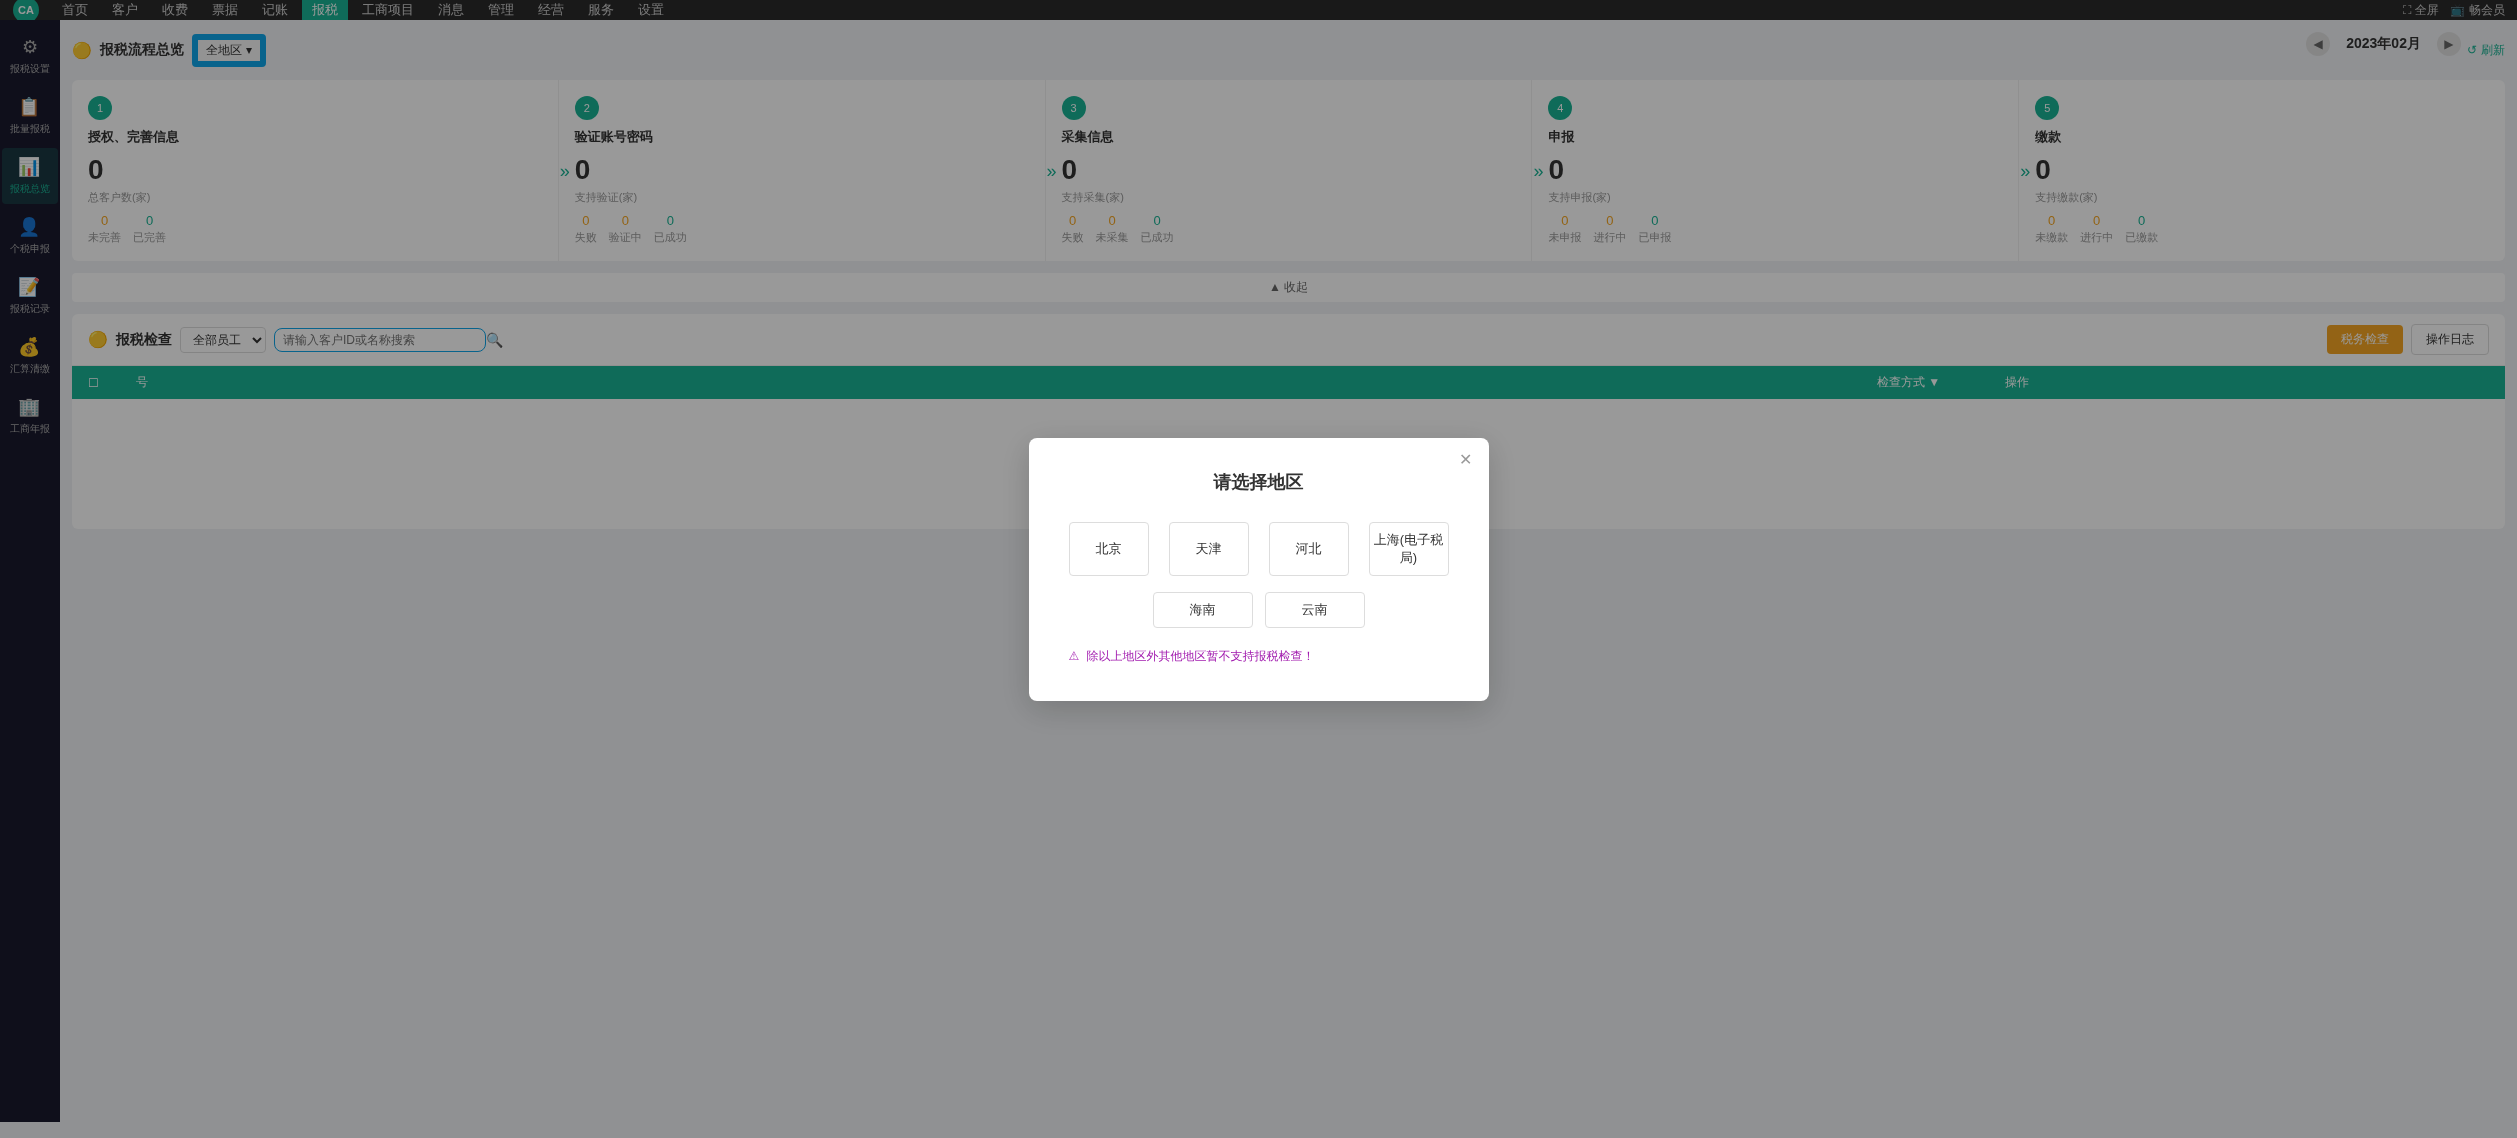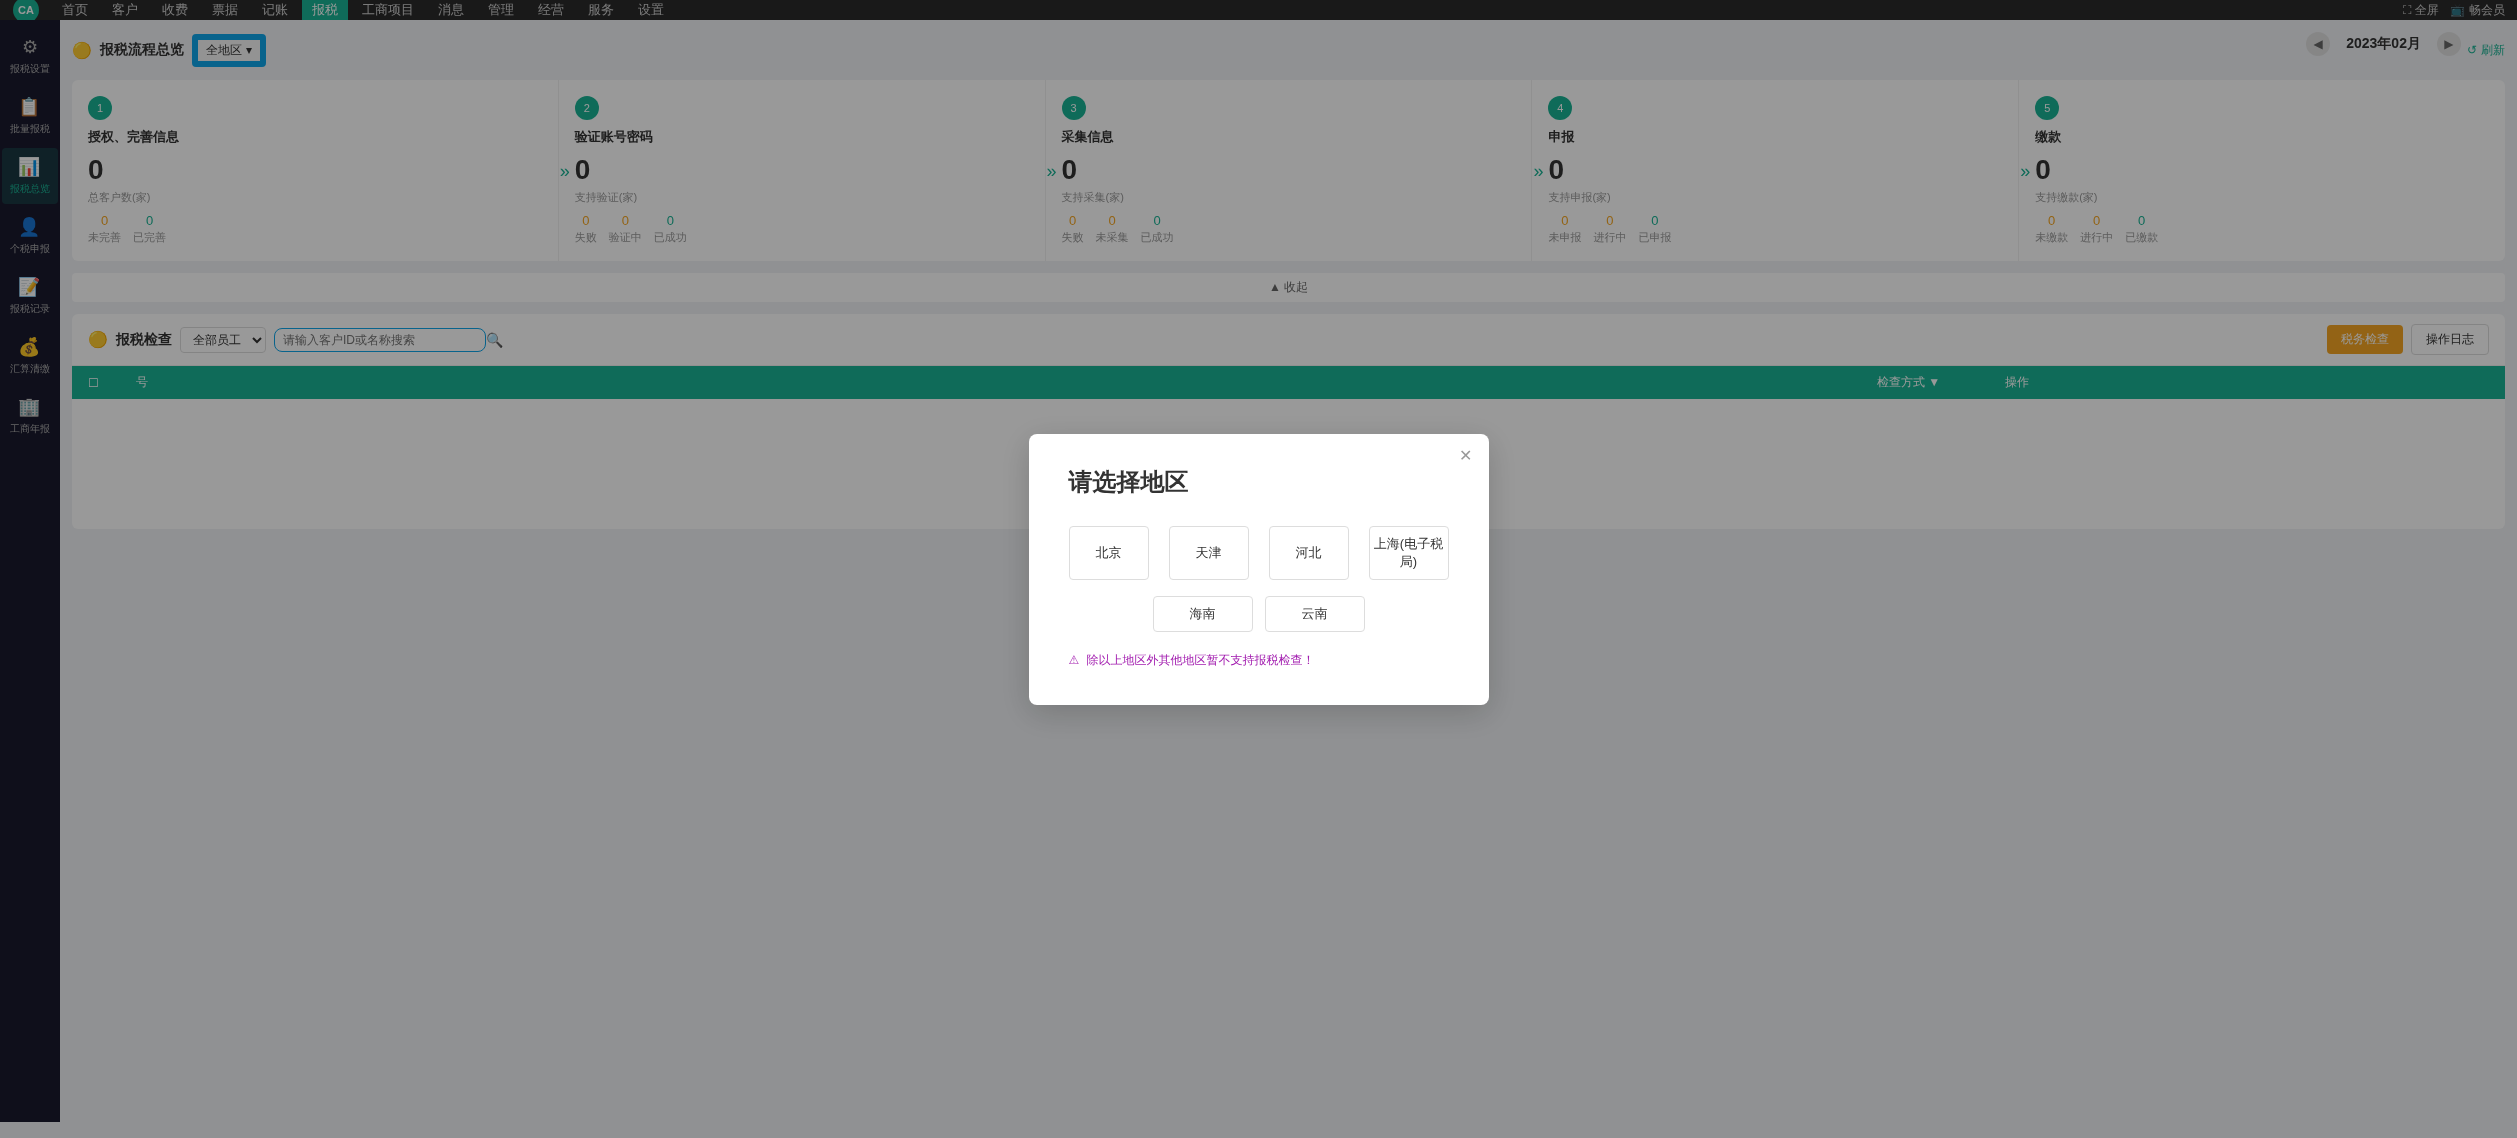--- a/index.html
+++ b/index.html
@@ -275,24 +275,24 @@
     
     .dialog {
       background: #fff;
       border-radius: 8px;
       width: 460px;
       padding: 32px 40px 36px;
       position: relative;
       box-shadow: 0 8px 32px rgba(0,0,0,0.18);
     }
     .dialog-title {
-      font-size: 24px;
+      font-size: 18px;
       font-weight: bold;
       color: #333;
-      text-align: left;
+      text-align: center;
       margin-bottom: 28px;
     }
     .dialog-close {
       position: absolute;
       top: 14px;
       right: 16px;
       font-size: 16px;
       color: #999;
       cursor: pointer;
       background: none;

